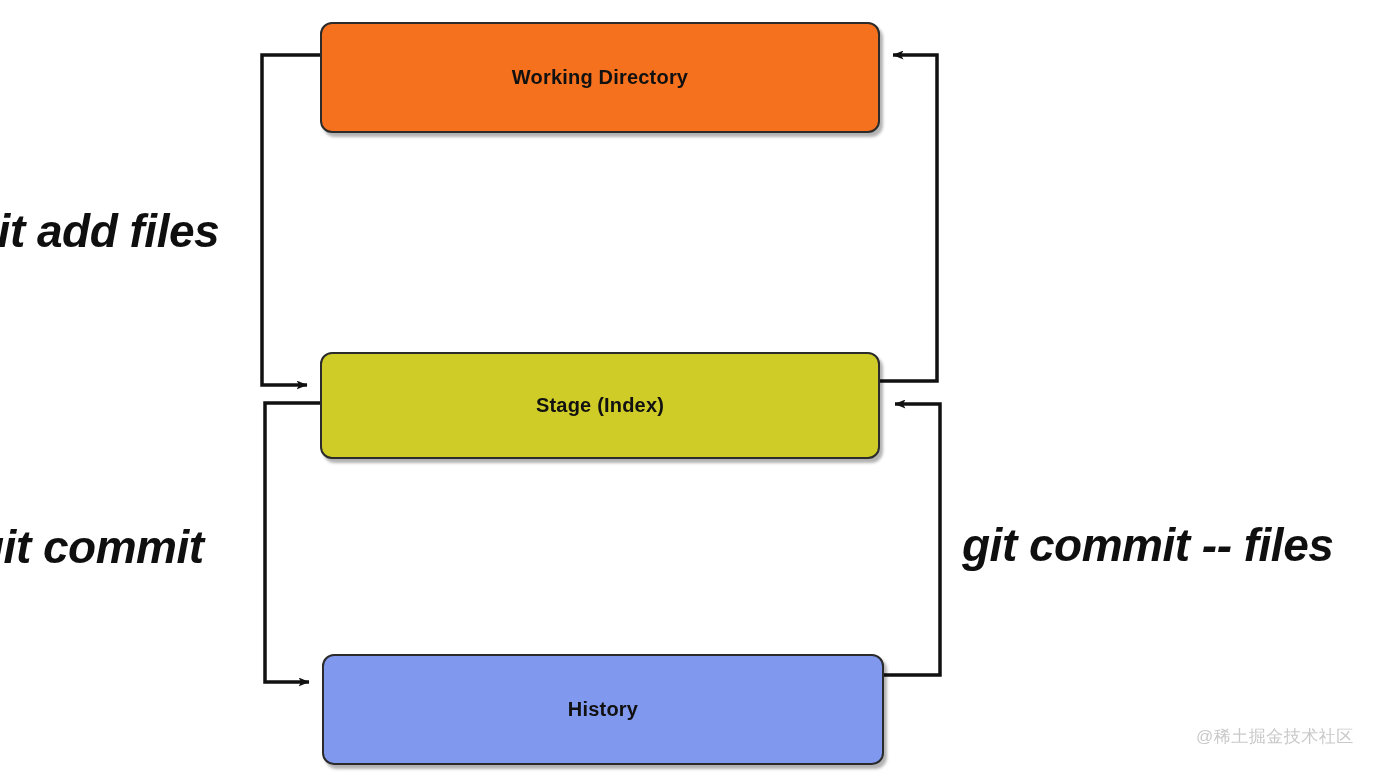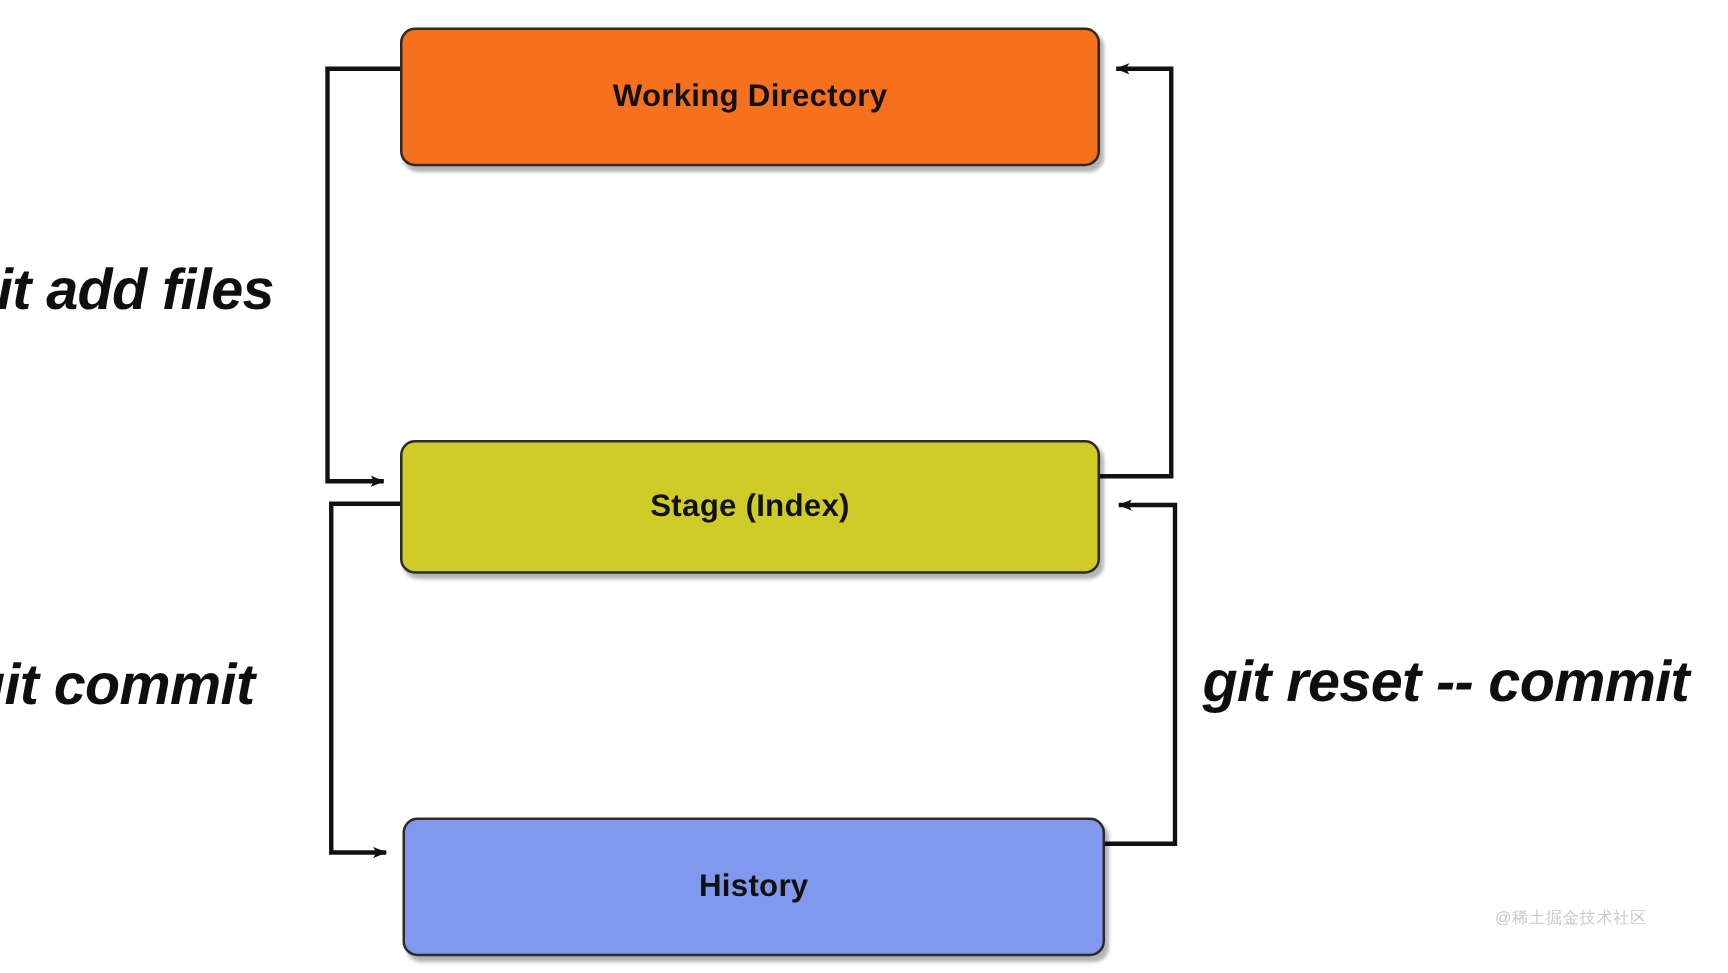--- a/index.html
+++ b/index.html
@@ -30,21 +30,21 @@
     border: 2px solid #2b2b2b;
     border-radius: 12px;
     display: flex;
     align-items: center;
     justify-content: center;
     box-shadow: 3px 4px 3px rgba(0,0,0,0.30);
   }
   .node-label {
     font-family: "Liberation Sans", sans-serif;
     font-weight: bold;
-    font-size: 25px;
+    font-size: 20px;
     color: #111111;
     letter-spacing: 0.2px;
     white-space: nowrap;
   }
   #node-working-directory {
     left: 320px;
     top: 22px;
     width: 560px;
     height: 111px;
   }
@@ -84,21 +84,21 @@
   }
   #edge-label-git-reset {
     left: 962px;
     top: 518px;
   }
   #watermark {
     position: absolute;
     left: 1196px;
     top: 725px;
     font-family: "Liberation Sans", sans-serif;
-    font-size: 13px;
+    font-size: 17px;
     color: #c9c9c9;
     white-space: nowrap;
     letter-spacing: 0.5px;
   }
 </style>
 </head>
 <body>
 
 <div id="canvas">
 
@@ -128,17 +128,17 @@
 
   <div class="node-box" id="node-history" style="background:#8098EE;">
     <span class="node-label">History</span>
   </div>
 
   <div class="edge-label" id="edge-label-git-add">git add files</div>
 
   <div class="edge-label" id="edge-label-git-commit">git commit</div>
 
 
-  <div class="edge-label" id="edge-label-git-reset">git reset -- commit</div>
+  <div class="edge-label" id="edge-label-git-reset">git commit -- files</div>
 
   <div id="watermark">@稀土掘金技术社区</div>
 
 </div>
 
 </body></html>

